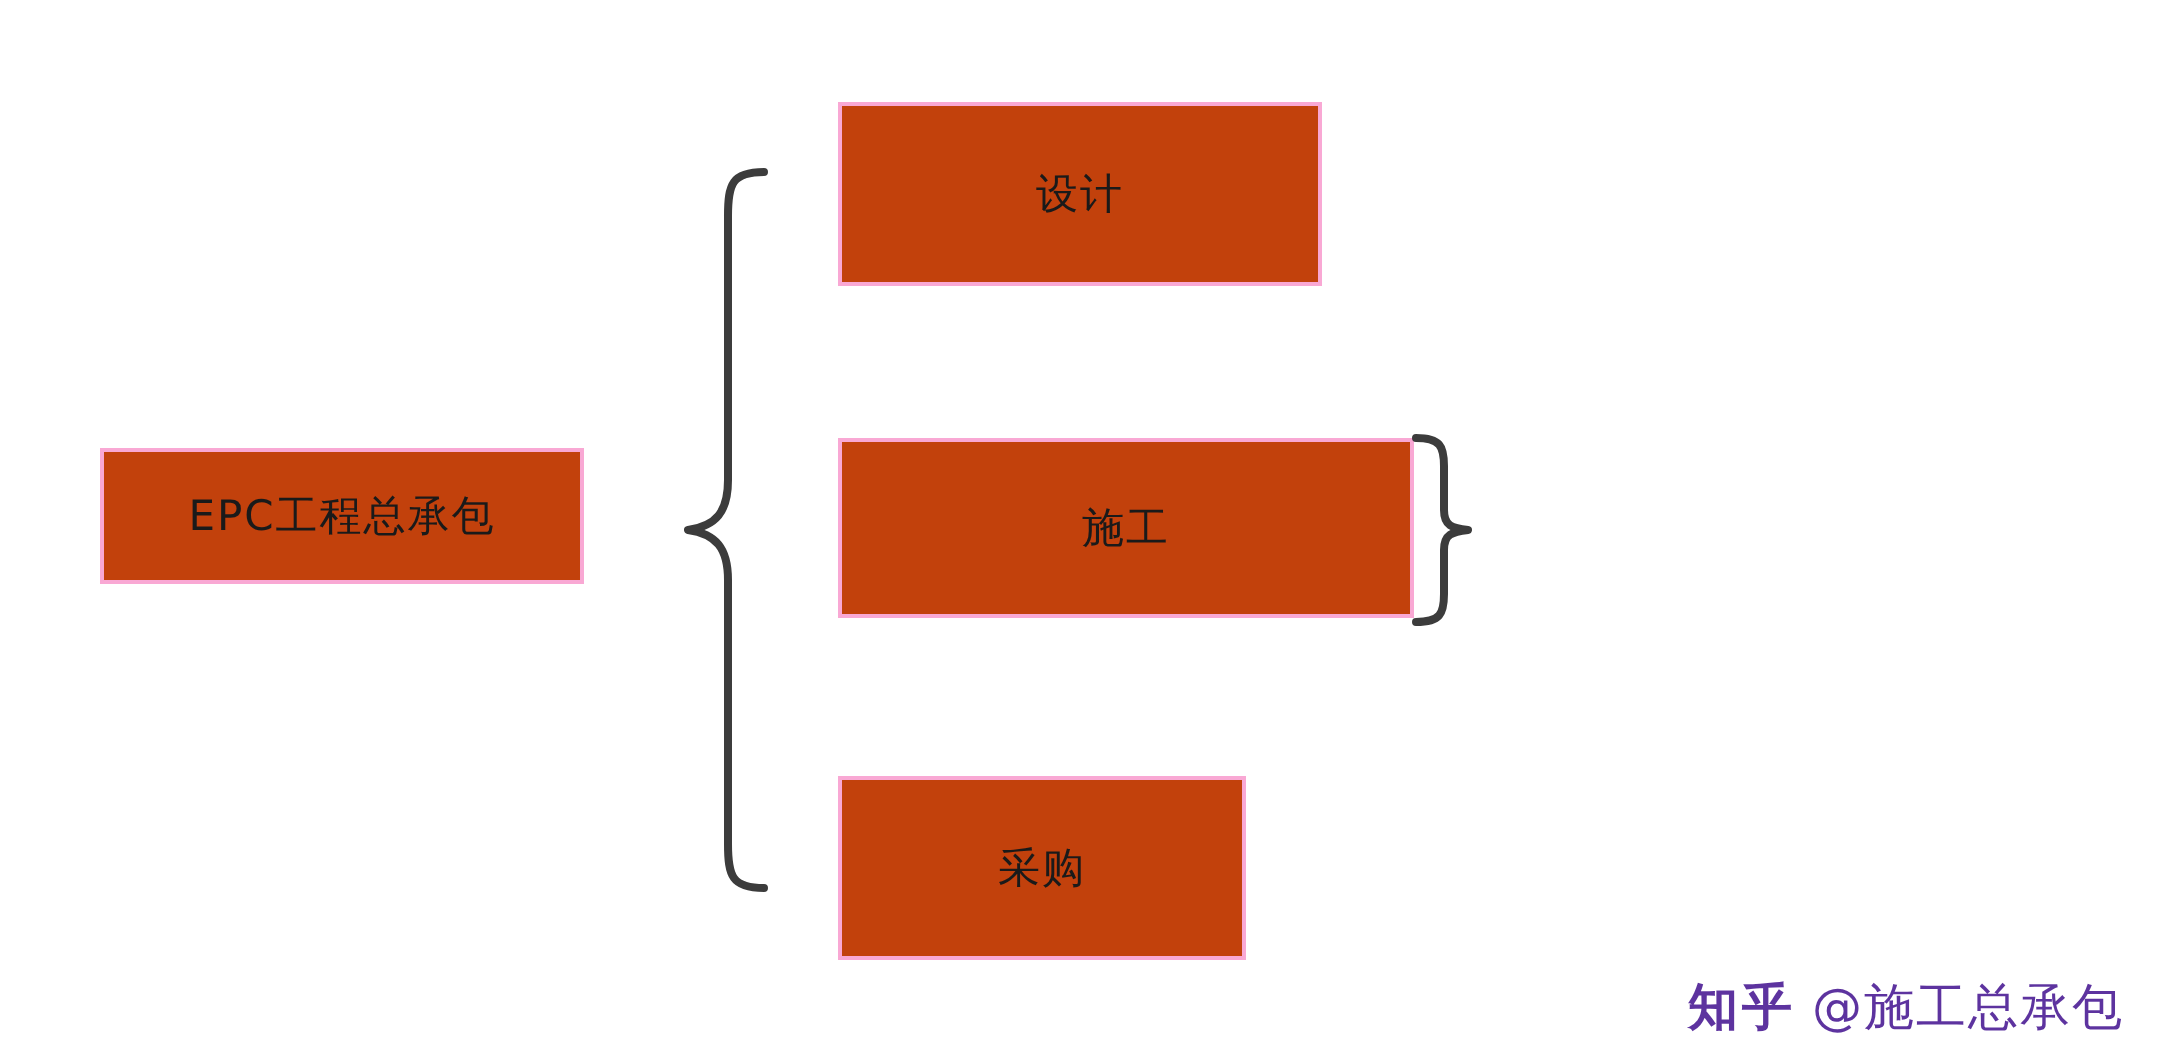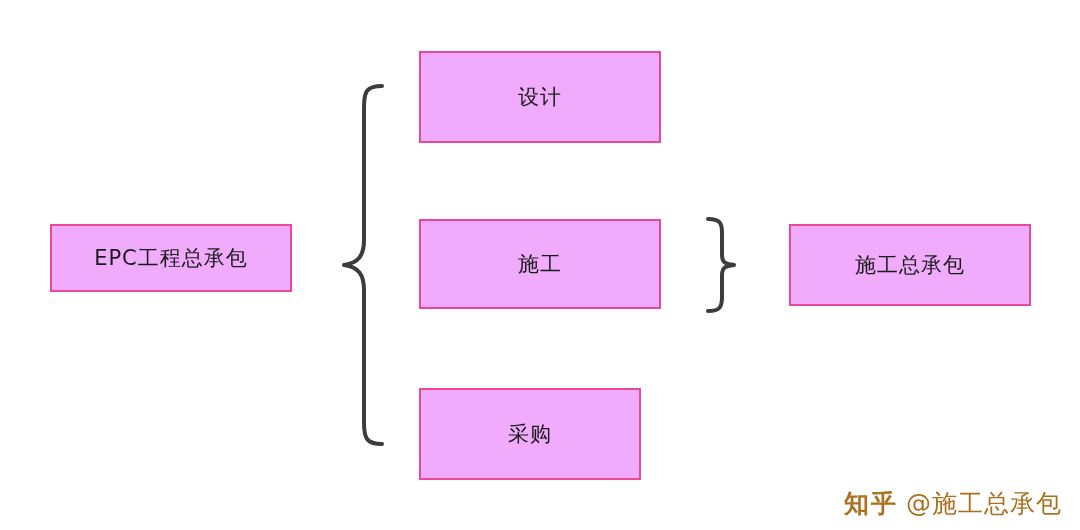--- a/index.html
+++ b/index.html
@@ -13,52 +13,52 @@
   #canvas {
     position: relative;
     width: 1080px;
     height: 530px;
     background: #ffffff;
     overflow: hidden;
   }
   .node {
     position: absolute;
     box-sizing: border-box;
-    border: 2px solid #ec4899;
-    background: #f0abfc;
+    border: 2px solid #f9a8d4;
+    background: #c2410c;
     display: flex;
     align-items: center;
     justify-content: center;
     color: #1a1a1a;
     font-size: 21px;
     letter-spacing: 1px;
     font-family: "DejaVu Sans", "Liberation Sans", sans-serif;
   }
   .node-epc   { left: 50px;  top: 224px; width: 242px; height: 68px; }
   .node-sheji { left: 419px; top: 51px;  width: 242px; height: 92px; }
-  .node-shigong { left: 419px; top: 219px; width: 242px; height: 90px; }
-  .node-caigou { left: 419px; top: 388px; width: 222px; height: 92px; }
+  .node-shigong { left: 419px; top: 219px; width: 288px; height: 90px; }
+  .node-caigou { left: 419px; top: 388px; width: 204px; height: 92px; }
   .node-zong  { left: 789px; top: 224px; width: 242px; height: 82px; }
 
   .brace {
     position: absolute;
   }
   .brace svg { display: block; }
 
   .brace-big   { left: 330px; top: 80px;  width: 60px;  height: 370px; }
   .brace-small { left: 702px; top: 215px; width: 40px;  height: 100px; }
 
   .watermark {
     position: absolute;
     right: 18px;
     bottom: 10px;
     display: flex;
     align-items: center;
     gap: 8px;
-    color: #a16207;
+    color: #4c1d95;
     font-size: 25px;
     font-family: "DejaVu Sans", "Liberation Sans", sans-serif;
     opacity: 0.9;
   }
   .watermark .wm-logo {
     font-weight: bold;
     letter-spacing: 2px;
   }
   .watermark .wm-text {
     letter-spacing: 1px;
@@ -78,23 +78,20 @@
   </div>
 
   <div class="node node-shigong">
     <span>施工</span>
   </div>
 
   <div class="node node-caigou">
     <span>采购</span>
   </div>
 
-  <div class="node node-zong">
-    <span>施工总承包</span>
-  </div>
 
   <div class="brace brace-big">
     <svg width="60" height="370" viewBox="0 0 60 370" fill="none" xmlns="http://www.w3.org/2000/svg">
       <path d="M52 6 C 36 6, 34 12, 34 28 L 34 160 C 34 176, 28 183, 14 185 C 28 187, 34 194, 34 210 L 34 342 C 34 358, 36 364, 52 364" stroke="#3c3c3c" stroke-width="4" stroke-linecap="round" stroke-linejoin="round" fill="none"></path>
     </svg>
   </div>
 
   <div class="brace brace-small">
     <svg width="40" height="100" viewBox="0 0 40 100" fill="none" xmlns="http://www.w3.org/2000/svg">
       <path d="M6 4 C 18 4, 20 8, 20 18 L 20 40 C 20 48, 24 49, 32 50 C 24 51, 20 52, 20 60 L 20 82 C 20 92, 18 96, 6 96" stroke="#3c3c3c" stroke-width="4" stroke-linecap="round" stroke-linejoin="round" fill="none"></path>

